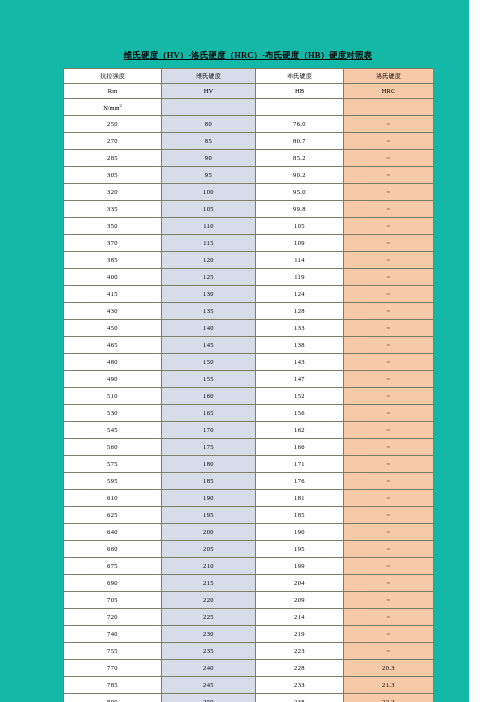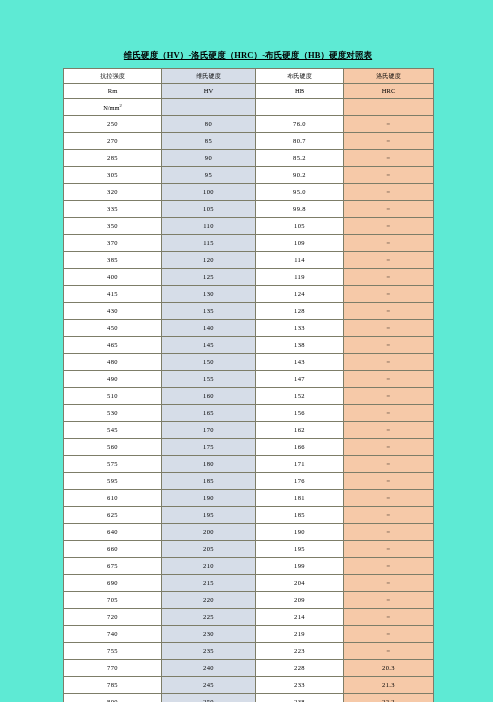--- a/index.html
+++ b/index.html
@@ -10,22 +10,21 @@
     width: 496px;
     height: 702px;
     background: #ffffff;
     font-family: "Liberation Serif", "DejaVu Serif", serif;
     overflow: hidden;
   }
   .page {
     position: relative;
     width: 469px;
     height: 702px;
-    background: #5eead4;
-    padding-left: 24px;
+    background: #14b8a6;
   }
   .doc-title {
     position: absolute;
     left: 0;
     top: 50px;
     width: 496px;
     text-align: center;
     font-size: 8.5px;
     font-weight: bold;
     letter-spacing: 0.1px;

